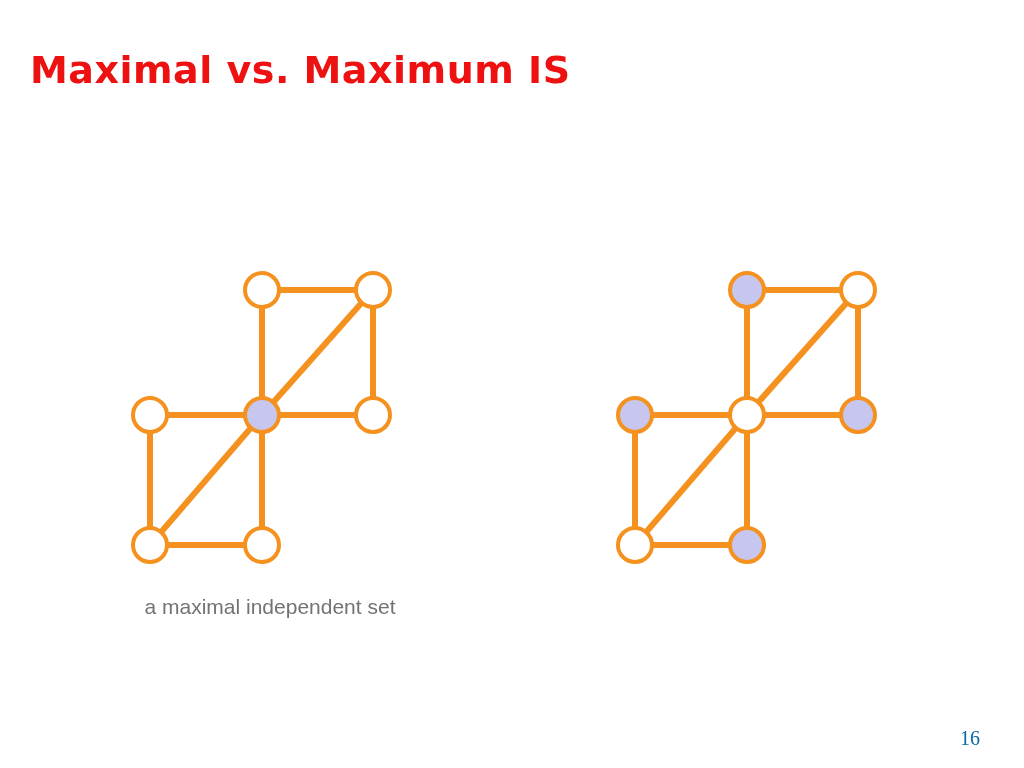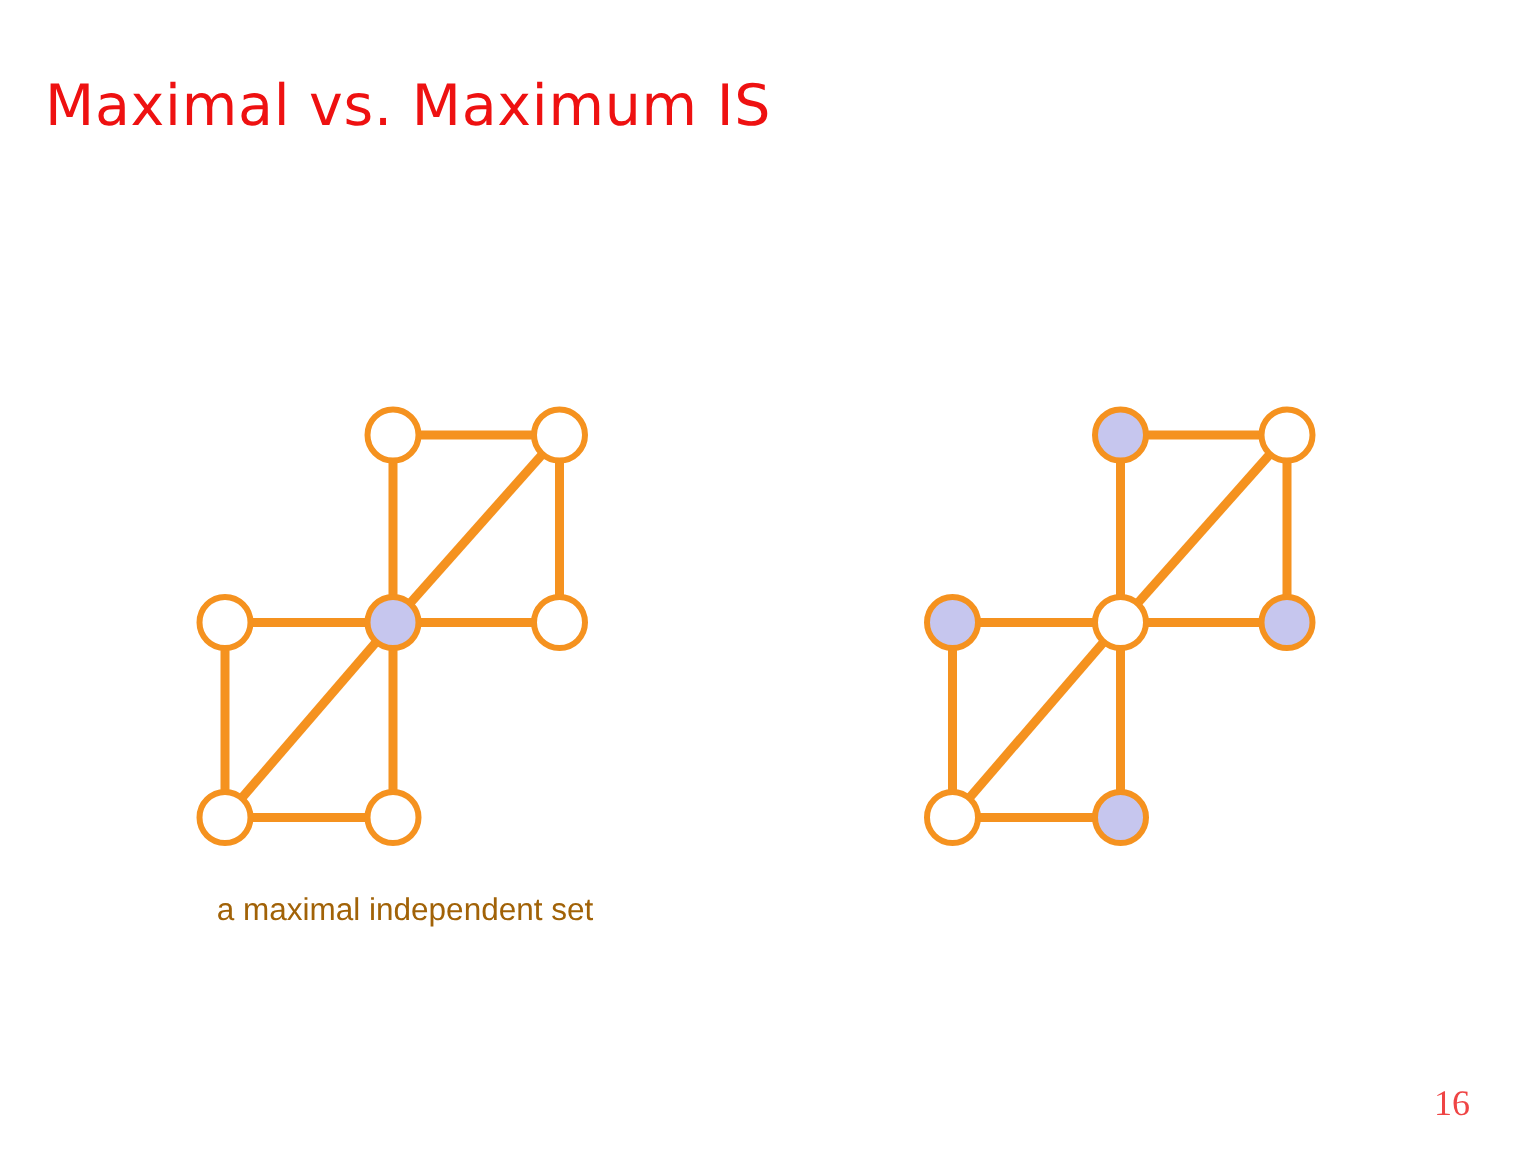--- a/index.html
+++ b/index.html
@@ -23,21 +23,21 @@
     height: 768px;
     background: #ffffff;
   }
 
   #slide-title {
     position: absolute;
     left: 30px;
     top: 50px;
     font-family: "DejaVu Sans", sans-serif;
     font-size: 38px;
-    font-weight: 400;
+    font-weight: 700;
     color: #ee1111;
     letter-spacing: 0.5px;
     white-space: nowrap;
     line-height: 1.1;
   }
 
   .figure-block {
     position: absolute;
     top: 250px;
     width: 430px;
@@ -55,31 +55,31 @@
   }
 
   .figure-caption {
     position: absolute;
     top: 345px;
     left: 0;
     width: 430px;
     text-align: center;
     font-family: "Liberation Sans", sans-serif;
     font-size: 21px;
-    color: #a16207;
+    color: #737373;
     white-space: nowrap;
   }
 
   #page-number {
     position: absolute;
     right: 44px;
     bottom: 18px;
     font-family: "Liberation Serif", serif;
-    font-size: 24px;
-    color: #ef4444;
+    font-size: 20px;
+    color: #0369a1;
   }
 </style>
 </head>
 <body>
 
 <div id="slide">
 
   <div id="slide-title">Maximal vs. Maximum IS</div>
 
   <div class="figure-block" id="figure-left">

